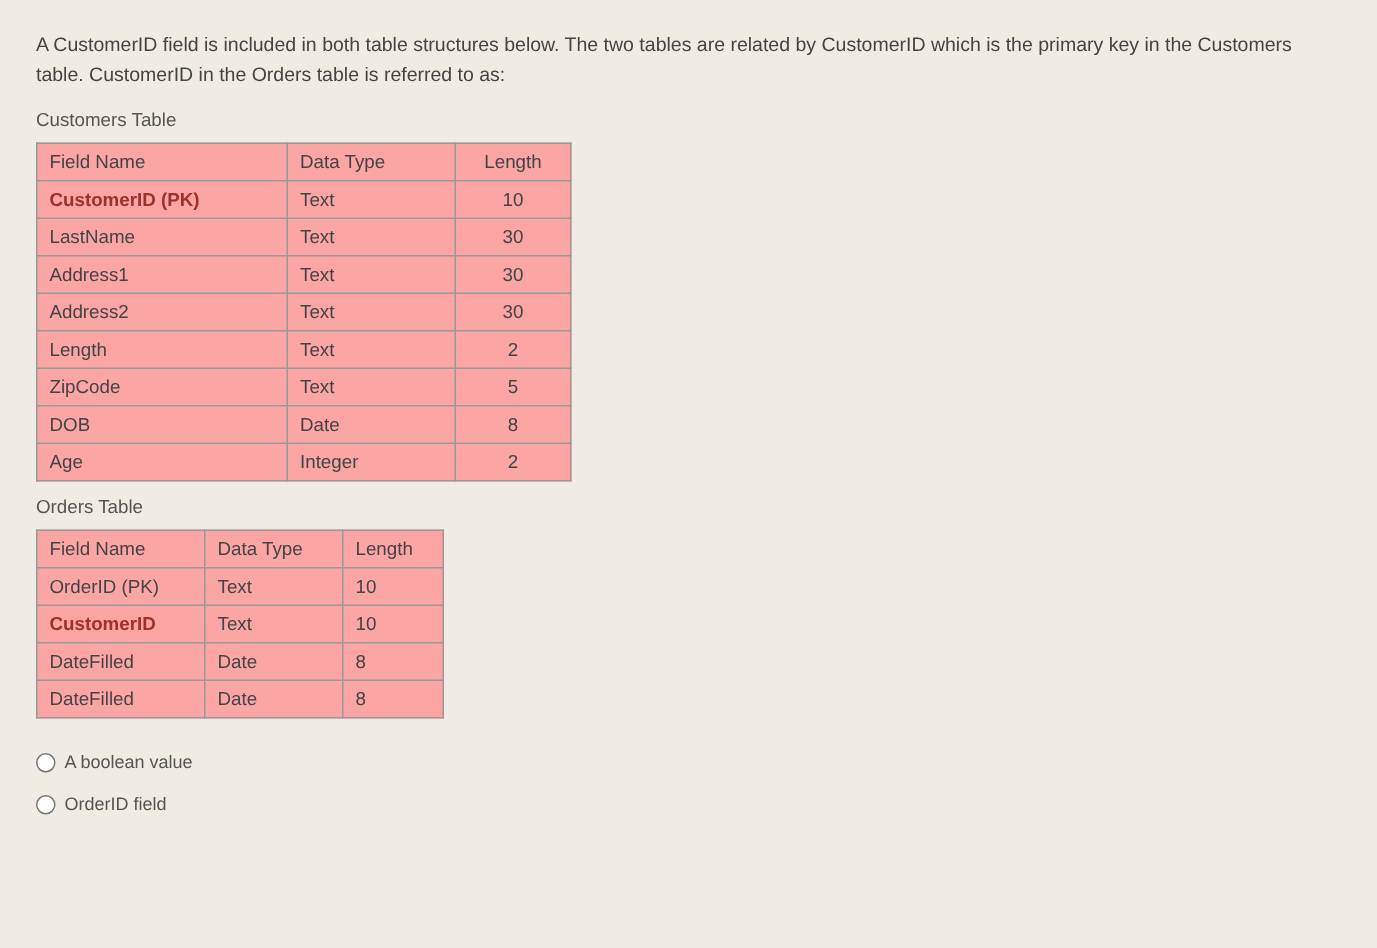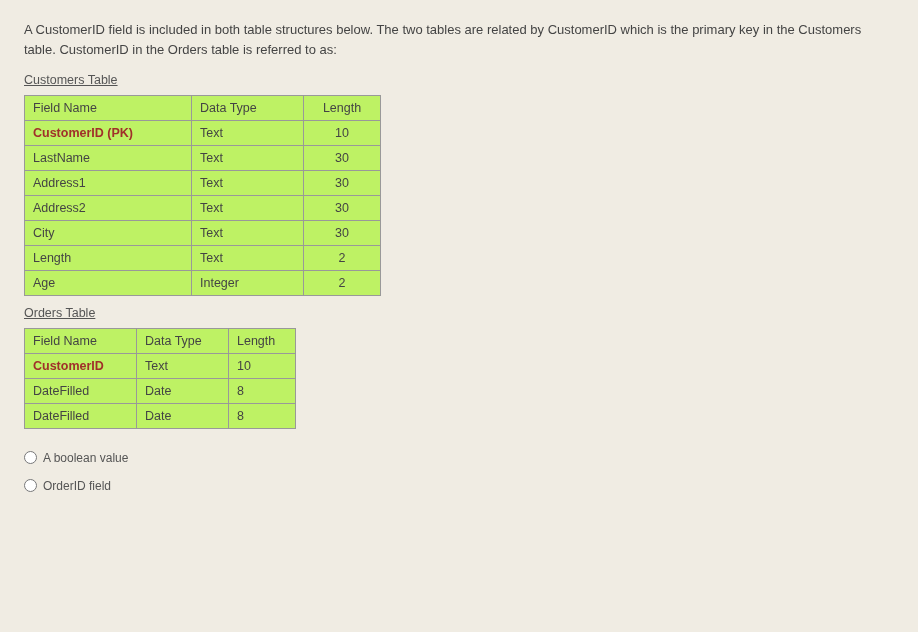--- a/index.html
+++ b/index.html
@@ -15,25 +15,24 @@
     .question {
       color: #444;
       font-size: 13px;
       margin-bottom: 14px;
       line-height: 1.5;
     }
     .table-label {
       font-size: 12.5px;
       color: #555;
       margin: 10px 0 8px 0;
-      text-decoration: underline;
     }
     table {
       border-collapse: collapse;
-      background: #bef264;
+      background: #fca5a5;
       margin-bottom: 6px;
     }
     th, td {
       border: 1px solid #999;
       padding: 5px 8px;
       font-size: 12.5px;
       text-align: left;
       color: #444;
       font-weight: normal;
     }
@@ -42,21 +41,21 @@
     .t1 .fcol { width: 150px; }
     .t1 .tcol { width: 95px; }
     .t2 .fcol { width: 95px; }
     .t2 .tcol { width: 75px; }
     .highlight { color: #a0302a; font-weight: bold; }
     .options {
       margin-top: 22px;
     }
     .option {
       display: flex;
-      align-items: flex-start;
+      align-items: flex-end;
       font-size: 12px;
       color: #555;
       margin-bottom: 14px;
       gap: 6px;
     }
     .option input[type="radio"] {
       margin: 0;
       accent-color: #2b6cb0;
     }
   </style>
@@ -89,47 +88,57 @@
         <td class="fcol">Address1</td>
         <td class="tcol">Text</td>
         <td class="len-col-c">30</td>
       </tr>
       <tr>
         <td class="fcol">Address2</td>
         <td class="tcol">Text</td>
         <td class="len-col-c">30</td>
       </tr>
       <tr>
-        <td class="fcol">City</td>
-        <td class="tcol">Text</td>
-        <td class="len-col-c">30</td>
-      </tr>
-      <tr>
         <td class="fcol">Length</td>
         <td class="tcol">Text</td>
         <td class="len-col-c">2</td>
+      </tr>
+      <tr>
+        <td class="fcol">ZipCode</td>
+        <td class="tcol">Text</td>
+        <td class="len-col-c">5</td>
+      </tr>
+      <tr>
+        <td class="fcol">DOB</td>
+        <td class="tcol">Date</td>
+        <td class="len-col-c">8</td>
       </tr>
       <tr>
         <td class="fcol">Age</td>
         <td class="tcol">Integer</td>
         <td class="len-col-c">2</td>
       </tr>
     </tbody>
 </table>
 
 <div class="table-label">Orders Table</div>
 <table class="t2">
   <tbody>
       <tr>
     <td class="fcol">Field Name</td>
     <td class="tcol">Data Type</td>
     <td class="len-col-o">Length</td>
   </tr>
   </tbody>
     <tbody id="ord-body">
+      <tr>
+        <td class="fcol">OrderID (PK)</td>
+        <td class="tcol">Text</td>
+        <td class="len-col-o">10</td>
+      </tr>
       <tr>
         <td class="fcol highlight">CustomerID</td>
         <td class="tcol">Text</td>
         <td class="len-col-o">10</td>
       </tr>
       <tr>
         <td class="fcol">DateFilled</td>
         <td class="tcol">Date</td>
         <td class="len-col-o">8</td>
       </tr>

